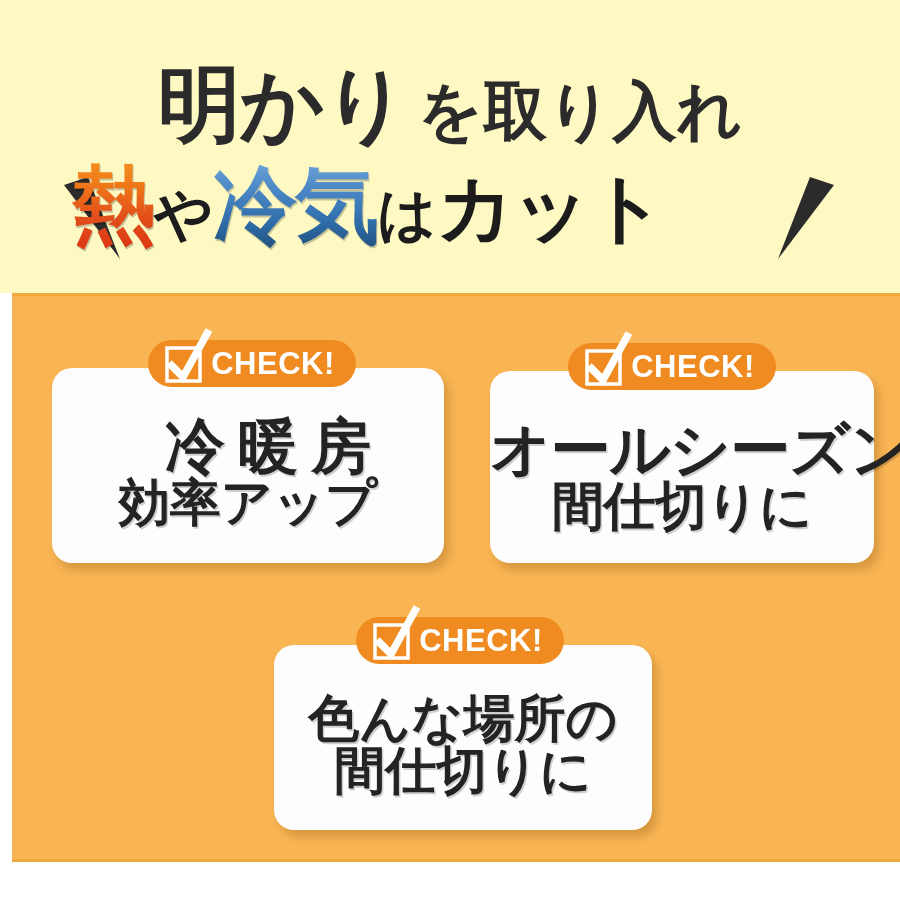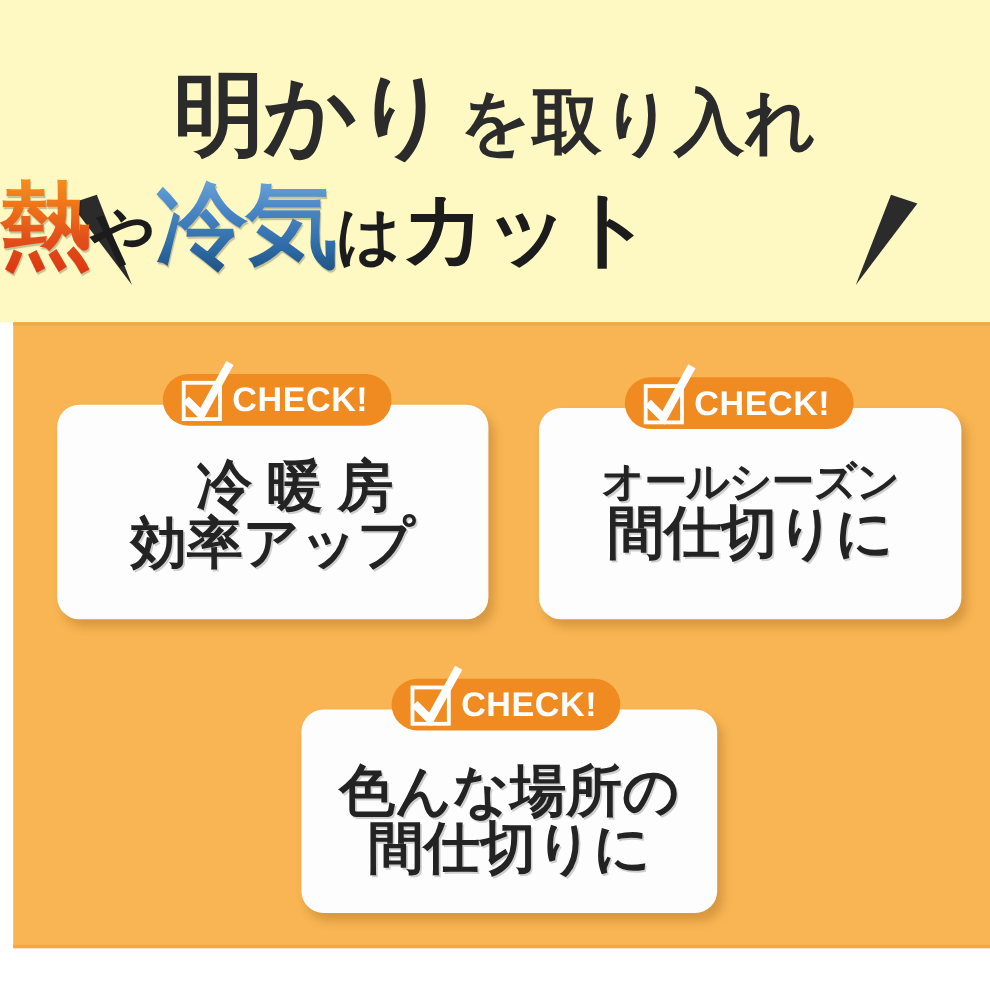--- a/index.html
+++ b/index.html
@@ -55,20 +55,21 @@
     left: 0;
     top: 163px;
     width: 900px;
     height: 100px;
   }
   #headline-line2-inner {
     position: absolute;
     left: 0;
     top: 0;
     width: 736px;
+    text-align: center;
     white-space: nowrap;
     line-height: 1;
   }
 
   
   .wedge {
     position: absolute;
     top: 8px;
     width: 60px;
     height: 92px;
@@ -147,23 +148,23 @@
     text-align: center;
     line-height: 1.02;
     color: #232323;
     white-space: nowrap;
   }
   .card-line {
     display: block;
     font-weight: 900;
     text-shadow: 1.5px 2px 0 rgba(0,0,0,0.18);
   }
-  .cl-spaced { font-size: 51px; letter-spacing: 13px; text-indent: 13px; padding-left: 40px; }
+  .cl-spaced { font-size: 60px; letter-spacing: 13px; text-indent: 13px; padding-left: 40px; }
   .cl-normal { font-size: 51px; letter-spacing: 0px; }
-  .cl-tight  { font-size: 39px; letter-spacing: -1px; }
+  .cl-tight  { font-size: 60px; letter-spacing: -1px; }
   .cl-54     { font-size: 52px; letter-spacing: -0.5px; }
 
   
   .check-badge {
     position: absolute;
     top: -28px;
     height: 47px;
     border-radius: 24px;
     background: #EF8B21;
     display: flex;

